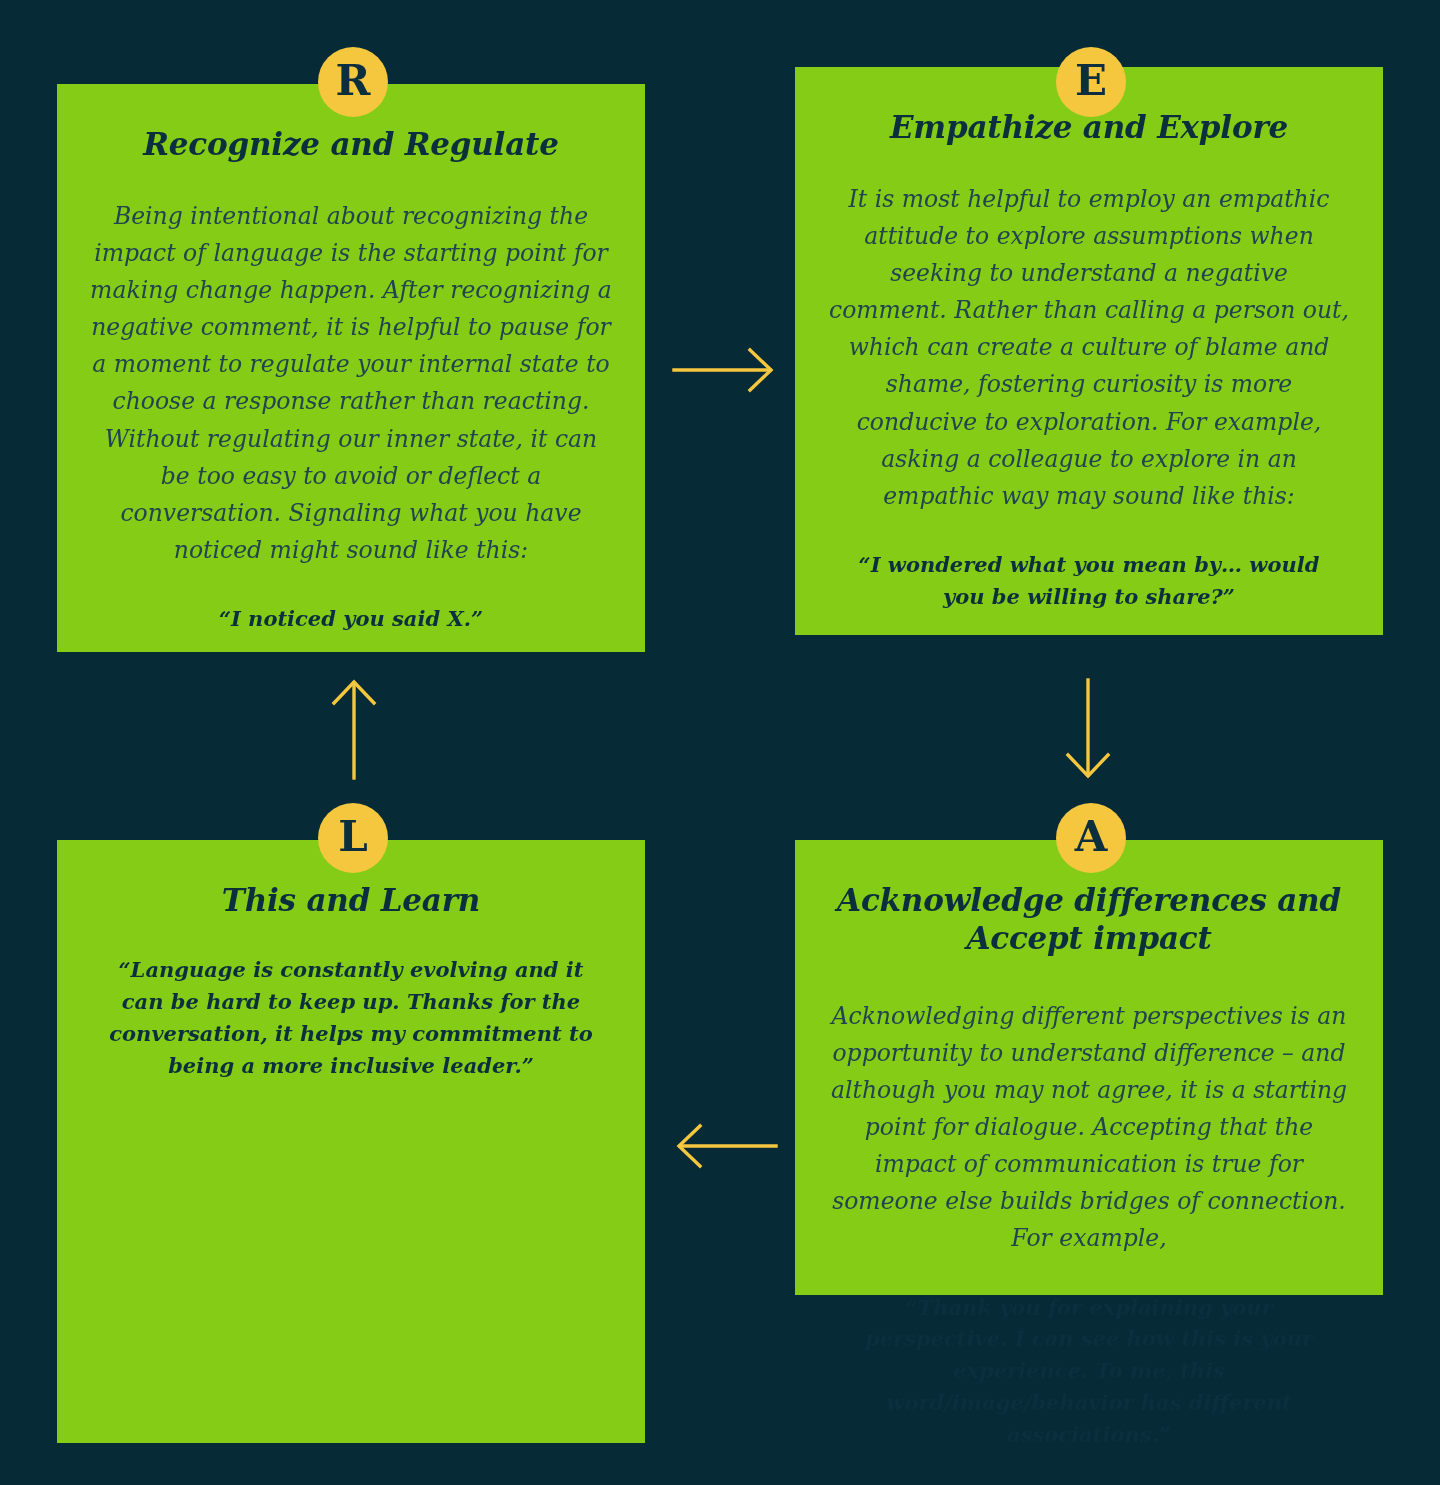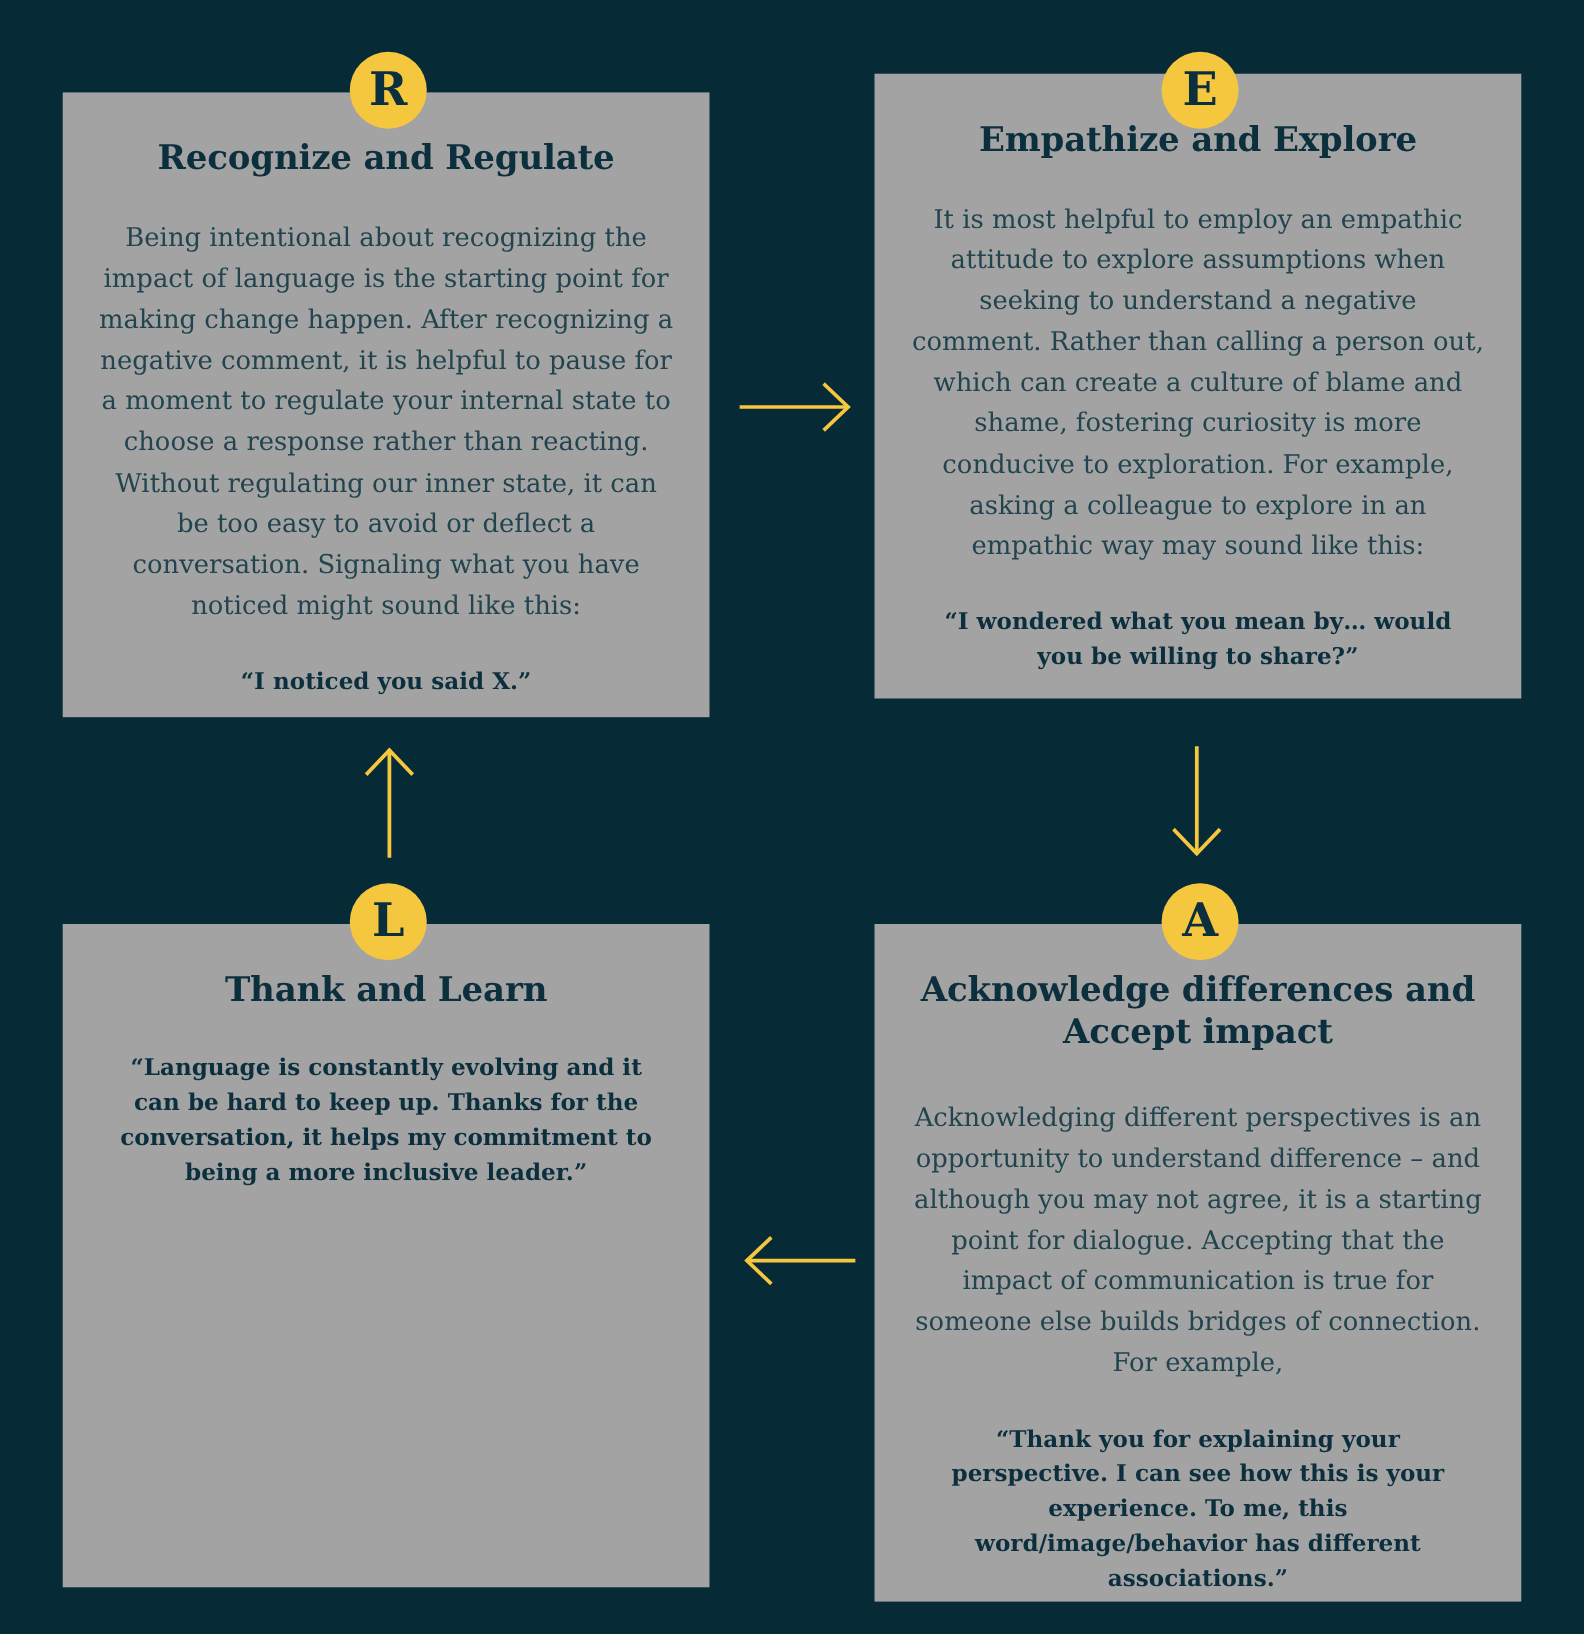--- a/index.html
+++ b/index.html
@@ -14,29 +14,30 @@
     height: 1485px;
     background: #062a36;
     overflow: hidden;
     font-family: "Liberation Serif", serif;
   }
 
   
   .card {
     position: absolute;
     width: 588px;
-    background: #a3a3a3;
+    background: #84cc16;
     box-sizing: border-box;
     padding: 42px 30px 24px 30px;
     text-align: center;
+    font-style: italic;
   }
   .card.tl { left: 57px;  top: 84px;  height: 568px; }
   .card.tr { left: 795px; top: 67px;  height: 568px; }
   .card.bl { left: 57px;  top: 840px; height: 603px; }
-  .card.br { left: 795px; top: 840px; height: 616px; }
+  .card.br { left: 795px; top: 840px; height: 455px; }
 
   .card-title {
     color: #0c2f3e;
     font-family: "DejaVu Serif", serif;
     font-weight: bold;
     font-size: 31px;
     line-height: 1.22;
     letter-spacing: -0.2px;
     margin: 0 0 34px 0;
     padding: 0 6px;
@@ -115,21 +116,21 @@
   <div class="card tr">
     <h2 class="card-title">Empathize and Explore</h2>
     <p class="card-body">It is most helpful to employ an empathic attitude to explore assumptions when seeking to understand a negative comment. Rather than calling a person out, which can create a culture of blame and shame, fostering curiosity is more conducive to exploration. For example, asking a colleague to explore in an empathic way may sound like this:</p>
     <p class="card-quote">“I wondered what you mean by… would you be willing to share?”</p>
   </div>
   <div class="badge b-e">
     <span class="badge-letter">E</span>
   </div>
 
   <div class="card bl">
-    <h2 class="card-title">Thank and Learn</h2>
+    <h2 class="card-title">This and Learn</h2>
     <p class="card-quote">“Language is constantly evolving and it can be hard to keep up. Thanks for the conversation, it helps my commitment to being a more inclusive leader.”</p>
   </div>
   <div class="badge b-l">
     <span class="badge-letter">L</span>
   </div>
 
   <div class="card br">
     <h2 class="card-title">Acknowledge differences and Accept impact</h2>
     <p class="card-body">Acknowledging different perspectives is an opportunity to understand difference – and although you may not agree, it is a starting point for dialogue. Accepting that the impact of communication is true for someone else builds bridges of connection. For example,</p>
     <p class="card-quote">“Thank you for explaining your perspective. I can see how this is your experience. To me, this word/image/behavior has different associations.”</p>

